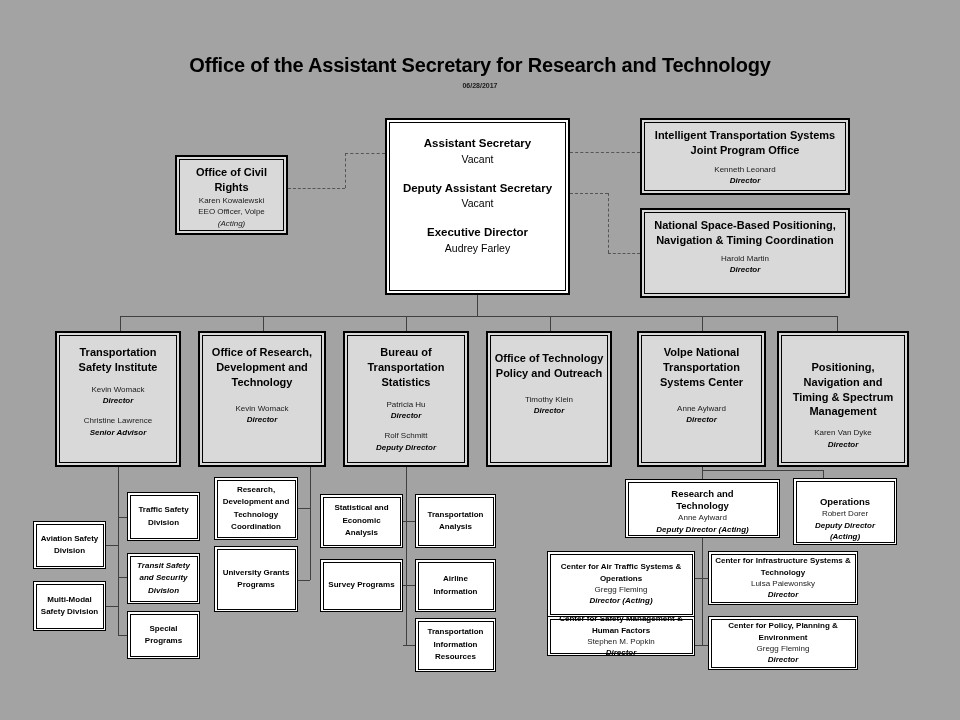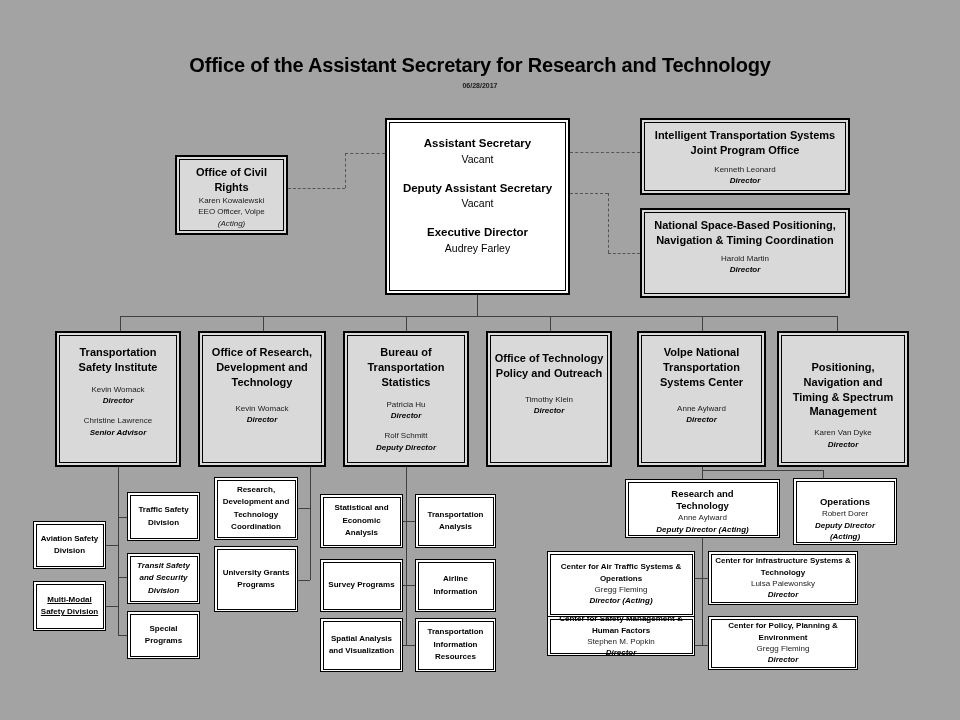--- a/index.html
+++ b/index.html
@@ -186,21 +186,21 @@
     <div class="ttl">Positioning, Navigation and Timing &amp; Spectrum Management</div>
     <div class="person" style="margin-top:8px;">
       <div class="nm">Karen Van Dyke</div>
       <div class="rl">Director</div>
     </div>
   </div>
 
   <div class="box w sdbl unit" style="left:33px;top:521px;width:73px;height:48px;">
     <div class="lbl">Aviation Safety Division</div>
   </div>
-  <div class="box w sdbl unit" style="left:33px;top:581px;width:73px;height:50px;text-decoration:underline;">
+  <div class="box w sdbl unit" style="left:33px;top:581px;width:73px;height:50px;">
     <div class="lbl">Multi-Modal Safety Division</div>
   </div>
   <div class="box w sdbl unit" style="left:127px;top:492px;width:73px;height:49px;">
     <div class="lbl">Traffic Safety Division</div>
   </div>
   <div class="box w sdbl unit" style="left:127px;top:553px;width:73px;height:51px;font-style:italic;">
     <div class="lbl">Transit Safety and Security Division</div>
   </div>
   <div class="box w sdbl unit" style="left:127px;top:611px;width:73px;height:48px;">
     <div class="lbl">Special Programs</div>
@@ -211,23 +211,20 @@
   </div>
   <div class="box w sdbl unit" style="left:214px;top:546px;width:84px;height:66px;">
     <div class="lbl">University Grants Programs</div>
   </div>
 
   <div class="box w sdbl unit" style="left:320px;top:494px;width:83px;height:54px;">
     <div class="lbl">Statistical and Economic Analysis</div>
   </div>
   <div class="box w sdbl unit" style="left:320px;top:559px;width:83px;height:53px;">
     <div class="lbl">Survey Programs</div>
-  </div>
-  <div class="box w sdbl unit" style="left:320px;top:618px;width:83px;height:54px;">
-    <div class="lbl">Spatial Analysis and Visualization</div>
   </div>
   <div class="box w sdbl unit" style="left:415px;top:494px;width:81px;height:54px;">
     <div class="lbl">Transportation Analysis</div>
   </div>
   <div class="box w sdbl unit" style="left:415px;top:559px;width:81px;height:53px;">
     <div class="lbl">Airline Information</div>
   </div>
   <div class="box w sdbl unit" style="left:415px;top:618px;width:81px;height:54px;">
     <div class="lbl">Transportation Information Resources</div>
   </div>

